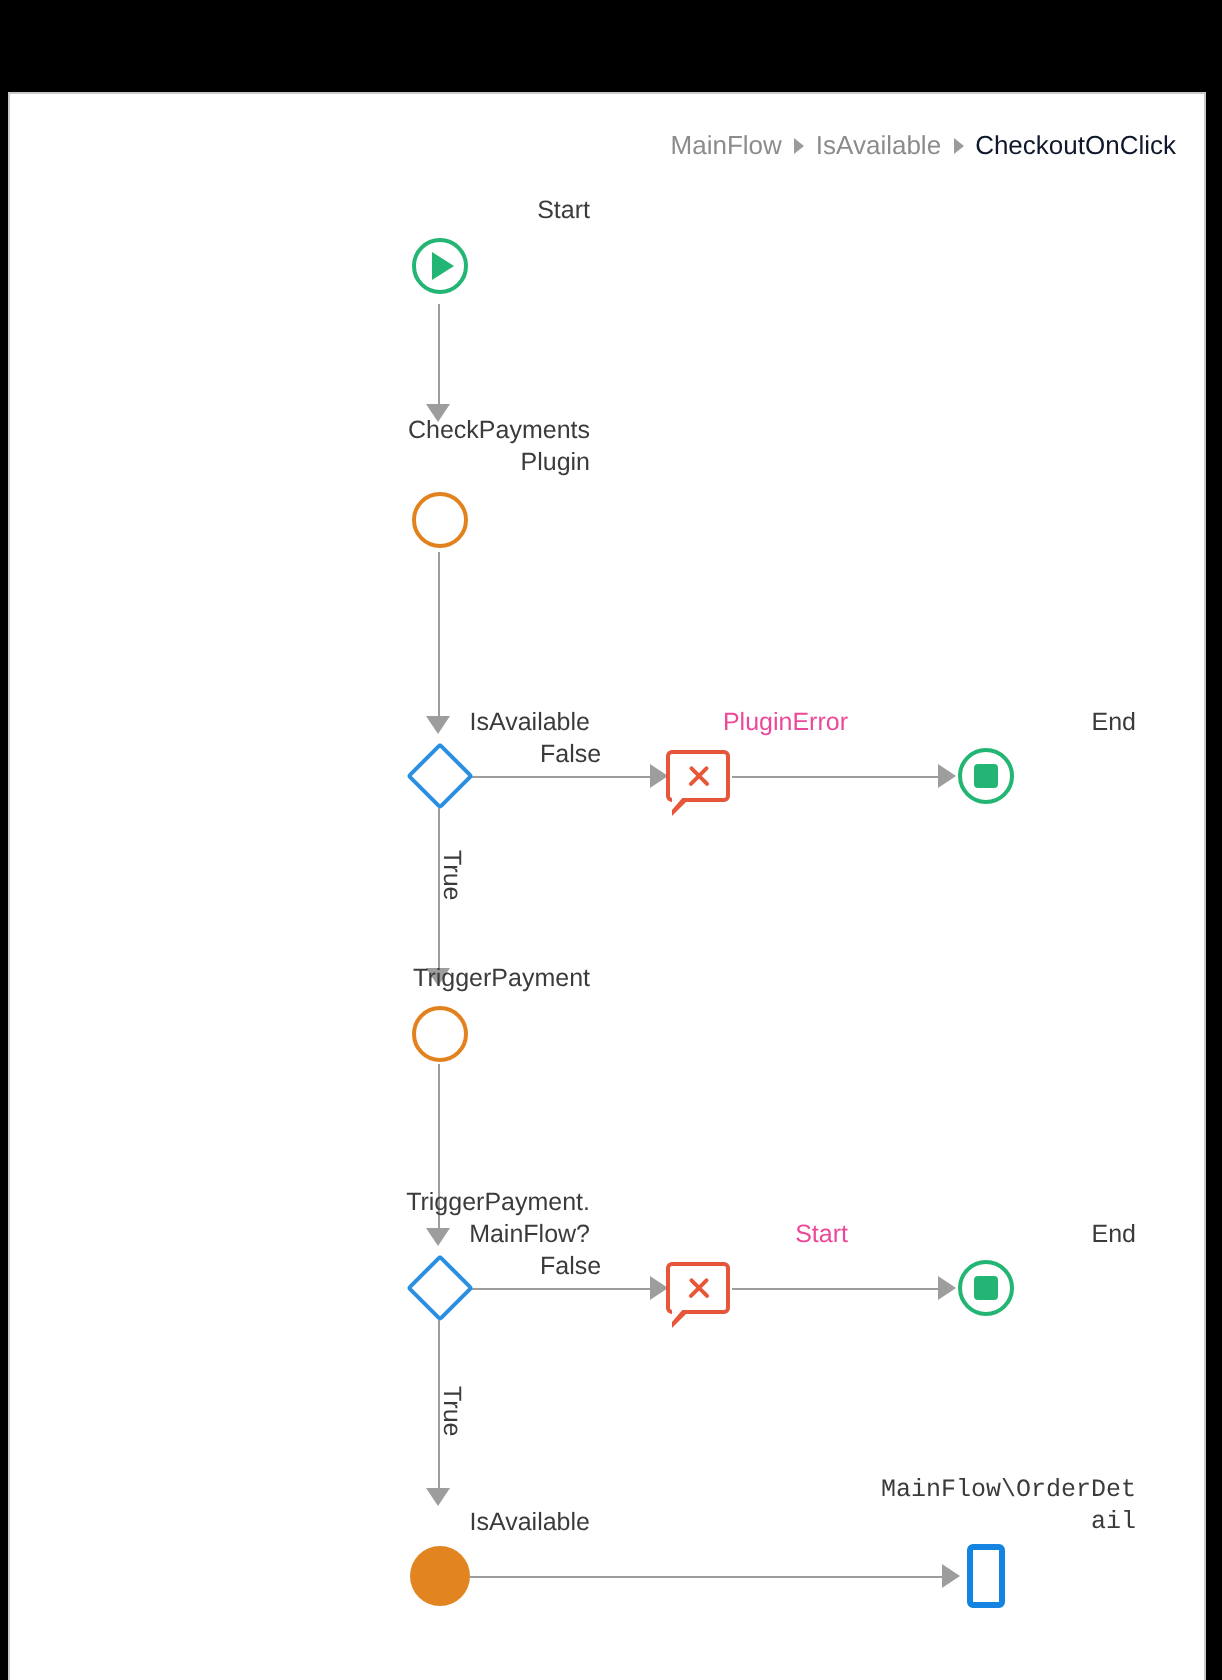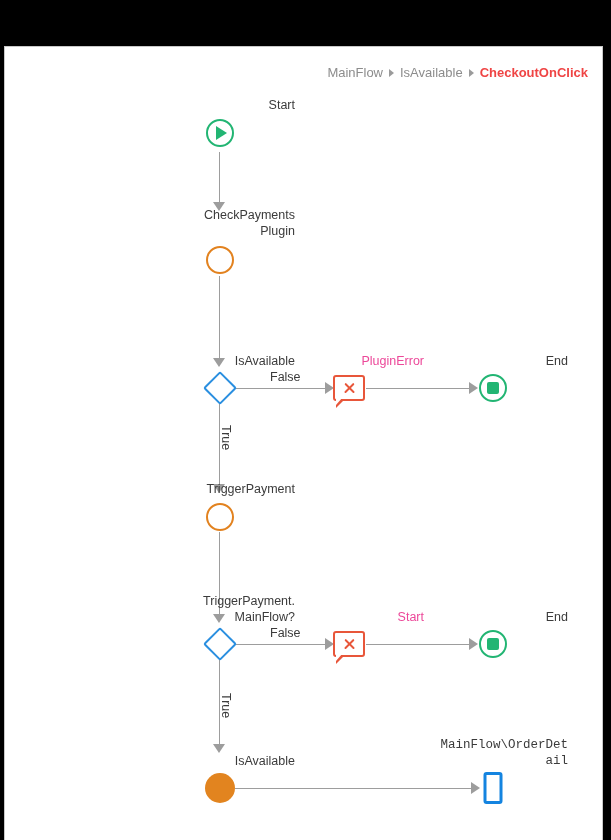--- a/index.html
+++ b/index.html
@@ -28,21 +28,21 @@
   
   #breadcrumb {
     position: absolute;
     right: 14px; top: 18px;
     display: flex; align-items: center;
     font-size: 13px; line-height: 15px;
     color: #8c8c8c;
     white-space: nowrap;
   }
   #breadcrumb .crumb { color: #8c8c8c; }
-  #breadcrumb .crumb.current { color: #ef4444; font-weight: bold; }
+  #breadcrumb .crumb.current { color: #0f172a; font-weight: normal; }
   #breadcrumb .sep {
     display: inline-block;
     margin: 0 6px;
     width: 0; height: 0;
     border-left: 5px solid #9b9b9b;
     border-top: 4px solid transparent;
     border-bottom: 4px solid transparent;
   }
 
   

